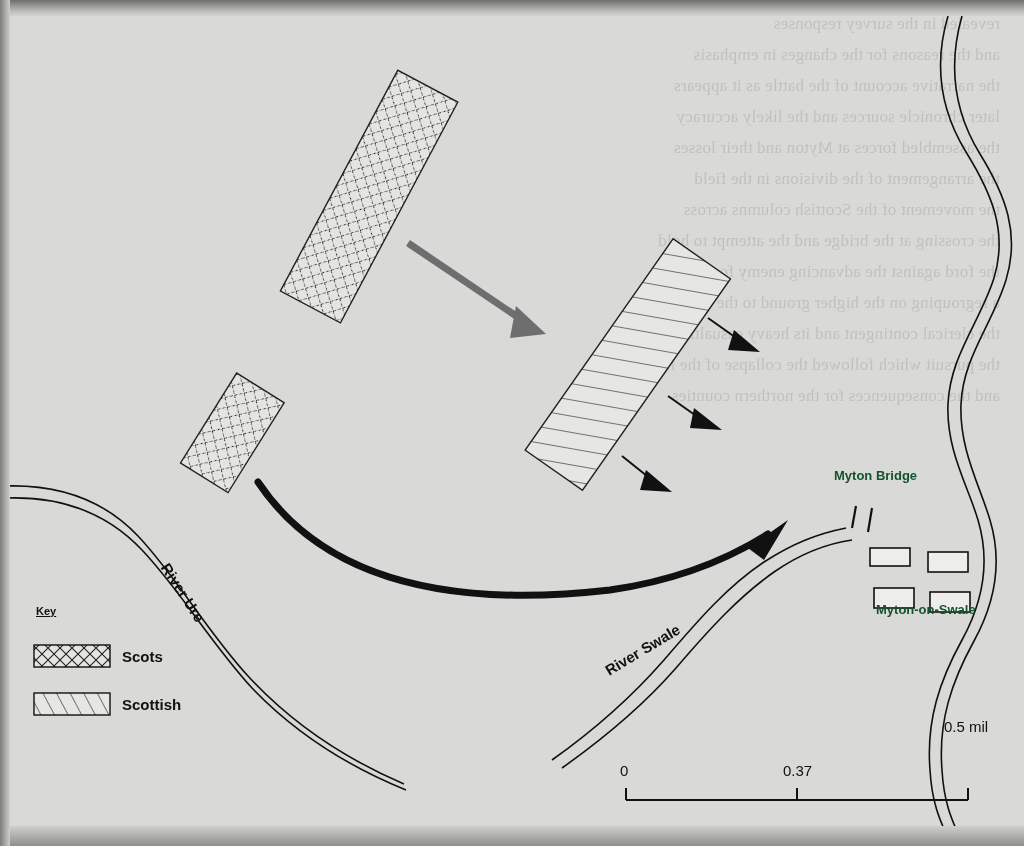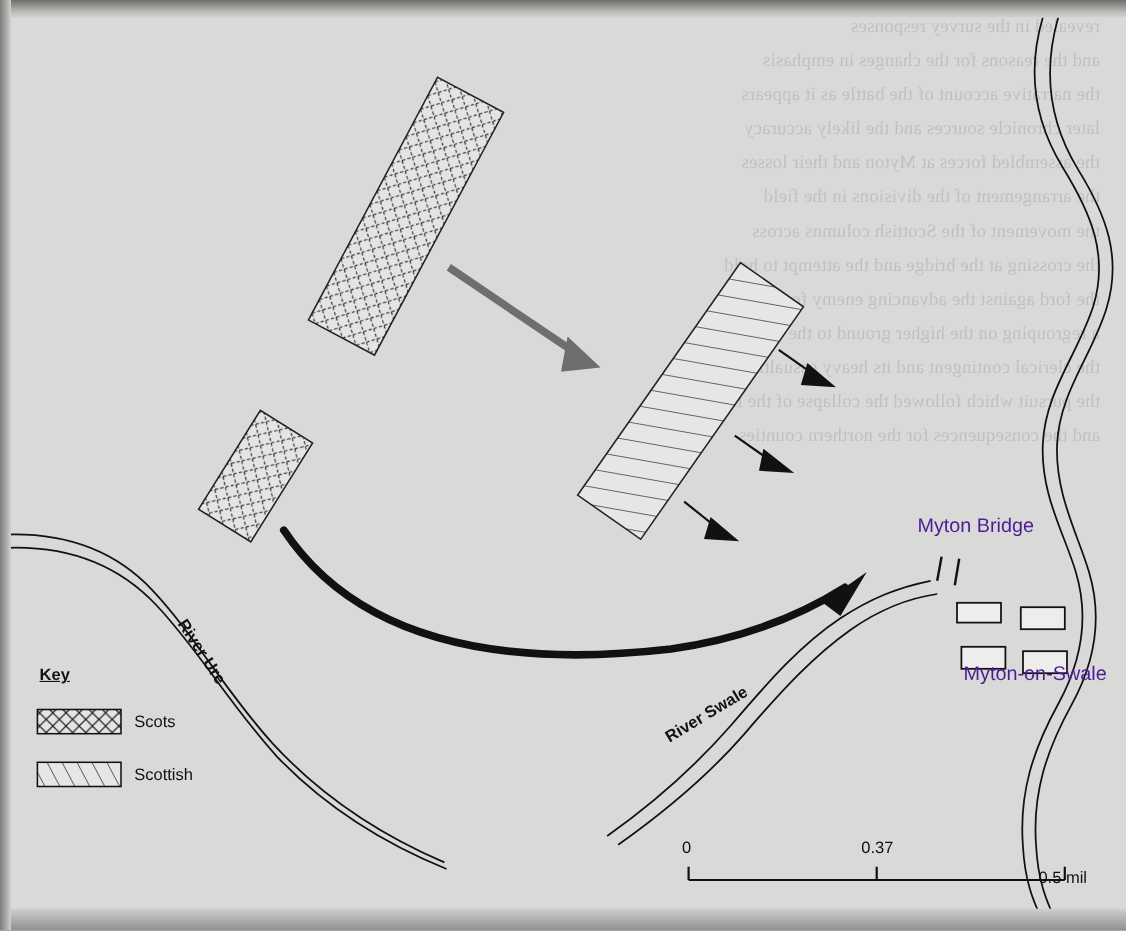--- a/index.html
+++ b/index.html
@@ -20,25 +20,25 @@
   }
   .ghost div{white-space:nowrap;}
   
   .edge-top{position:absolute;left:0;top:0;width:1024px;height:16px;
     background:linear-gradient(#6f6f6d,#bdbdba 70%,#d3d3d1);}
   .edge-bottom{position:absolute;left:0;bottom:0;width:1024px;height:20px;
     background:linear-gradient(#cfcfcd,#8f8f8d);}
   .edge-left{position:absolute;left:0;top:0;width:10px;height:846px;
     background:linear-gradient(90deg,#7d7d7b,#cfcfcd);}
   svg.map{position:absolute;left:0;top:0;}
-  .lbl{position:absolute;font-size:18px;font-weight:normal;color:#4c1d95;white-space:nowrap;}
+  .lbl{position:absolute;font-size:13px;font-weight:bold;color:#14532d;white-space:nowrap;}
   .river-lbl{position:absolute;font-size:15px;font-weight:bold;color:#111;white-space:nowrap;}
   .scale-num{position:absolute;font-size:15px;color:#111;}
-  .key-title{position:absolute;font-size:15px;font-weight:bold;text-decoration:underline;}
-  .key-lbl{position:absolute;font-size:15px;font-weight:normal;}
+  .key-title{position:absolute;font-size:11px;font-weight:bold;text-decoration:underline;}
+  .key-lbl{position:absolute;font-size:15px;font-weight:bold;}
 </style>
 </head>
 <body>
 
 <div id="page">
 
   <div class="ghost">
     <div>revealed in the survey responses</div>
     <div>and the reasons for the changes in emphasis</div>
     <div>the narrative account of the battle as it appears</div>
@@ -160,18 +160,18 @@
 
   <div class="river-lbl" style="left:172px;top:560px;transform:rotate(57deg);transform-origin:left top;">River Ure</div>
   <div class="river-lbl" style="left:602px;top:664px;transform:rotate(-31deg);transform-origin:left top;">River Swale</div>
 
   <div class="key-title" style="left:36px;top:605px;">Key</div>
   <div class="key-lbl" style="left:122px;top:648px;">Scots</div>
   <div class="key-lbl" style="left:122px;top:696px;">Scottish</div>
 
   <div class="scale-num" style="left:620px;top:762px;">0</div>
   <div class="scale-num" style="left:783px;top:762px;">0.37</div>
-  <div class="scale-num" style="left:944px;top:790px;">0.5 mil</div>
+  <div class="scale-num" style="left:944px;top:718px;">0.5 mil</div>
 
   <div class="edge-top"></div>
   <div class="edge-bottom"></div>
   <div class="edge-left"></div>
 </div>
 
 </body></html>

